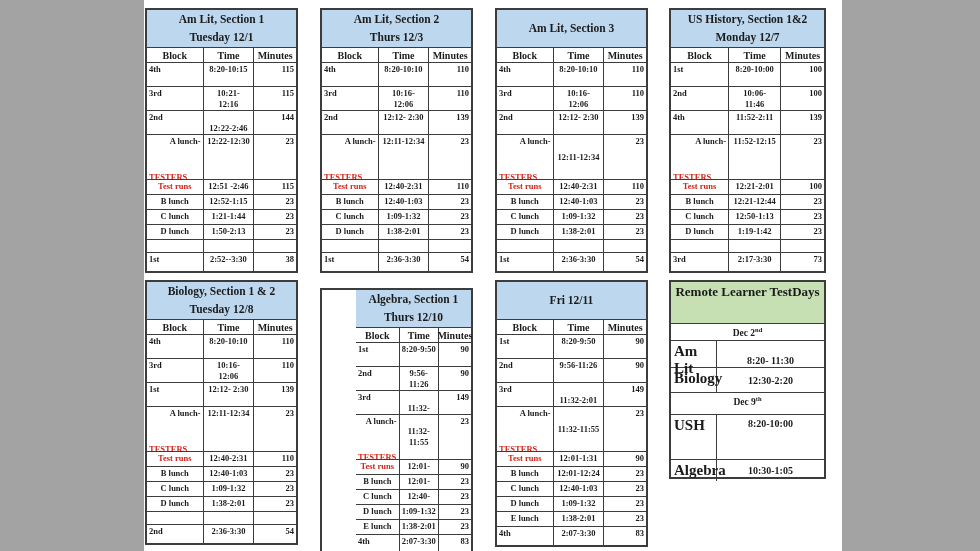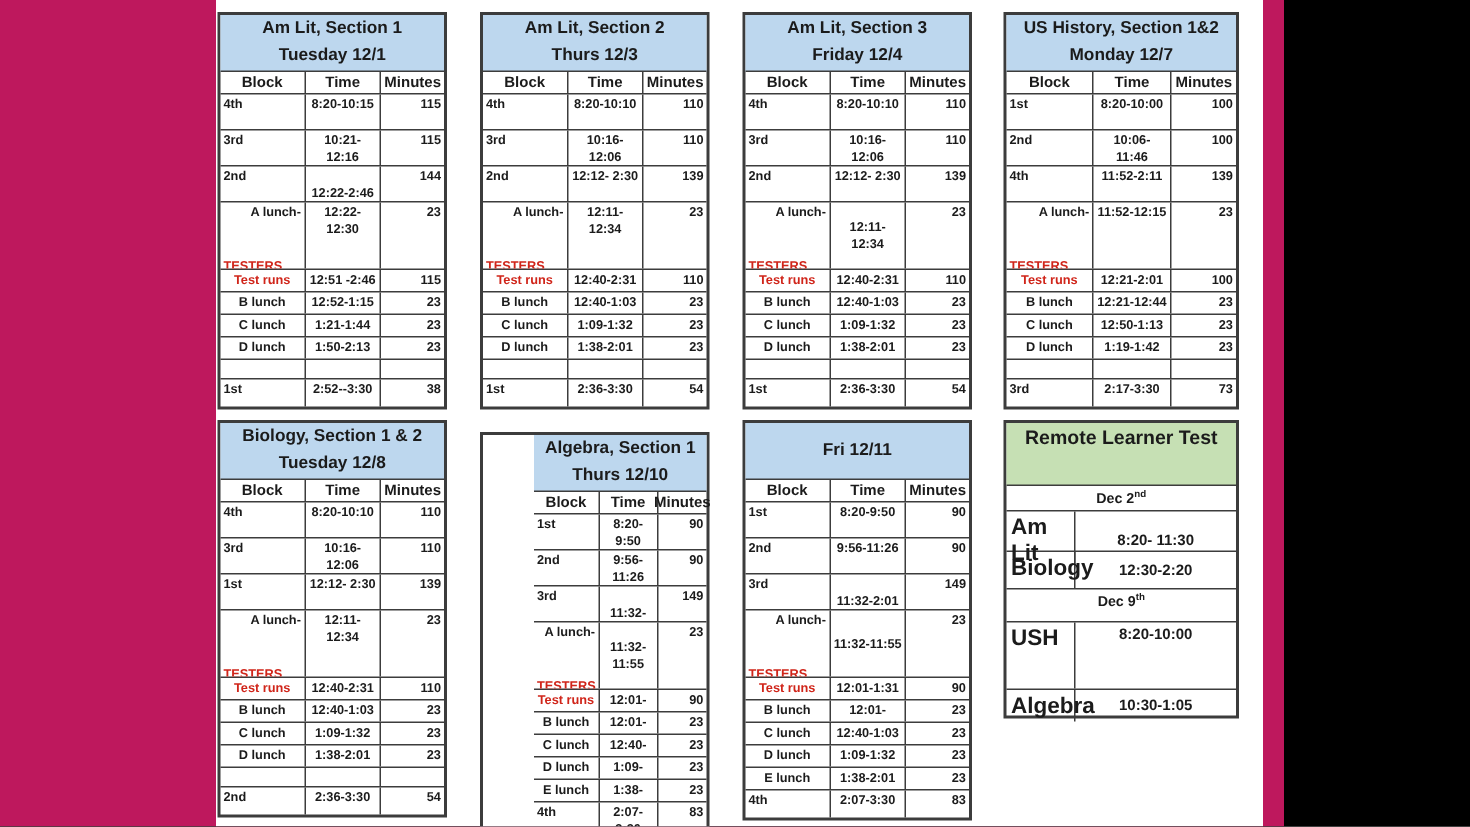--- a/index.html
+++ b/index.html
@@ -1,17 +1,17 @@
 <!DOCTYPE html>
 <html style="--red: #d0251a;"><head>
 <meta charset="utf-8">
 <style>
   html,body{margin:0;padding:0;background:#000;}
-  .stage{position:relative;width:856px;height:551px;background:#be185d;overflow:hidden;
-         font-family:Liberation Sans, sans-serif;color:#1b1b1b;}
+  .stage{position:relative;width:980px;height:551px;background:#a3a3a3;overflow:hidden;
+         font-family:Liberation Serif, serif;color:#1b1b1b;}
   .page{position:absolute;left:144px;top:0;width:698px;height:551px;background:#fff;}
 
   
   .sched{position:absolute;background:#fff;border:2px solid #3c3c3c;box-sizing:border-box;}
   .sched-header{display:flex;flex-direction:column;justify-content:center;height:37px;
     text-align:center;font-weight:bold;font-size:11.5px;line-height:1.5;
     border-bottom:1.6px solid #3c3c3c;}
   .colhead{display:grid;grid-template-columns:38% 34% 28%;height:14px;
     font-size:10px;font-weight:bold;border-bottom:1.6px solid #3c3c3c;}
   .colhead .hc{display:flex;align-items:center;justify-content:center;border-right:1.2px solid #3c3c3c;}
@@ -184,21 +184,20 @@
         </div>
         <div class="row k-last">
           <div class="c c-label-left">1st</div>
           <div class="c c-time">2:36-3:30</div>
           <div class="c c-min">54</div>
         </div>
       </div>
       <div class="sched" style="left: 495px; top: 8px; width: 153px;">
         <div class="sched-header" style="background: rgb(189, 215, 238);">
           <div>Am Lit, Section 3</div>
-          <div>Friday 12/4</div>
         </div>
         <div class="colhead">
           <div class="hc">Block</div>
           <div class="hc">Time</div>
           <div class="hc">Minutes</div>
         </div>
         <div class="row k-block">
           <div class="c c-label-left">4th</div>
           <div class="c c-time">8:20-10:10</div>
           <div class="c c-min">110</div>
@@ -513,20 +512,21 @@
         </div>
         <div class="row k-last">
           <div class="c c-label-left">4th</div>
           <div class="c c-time">2:07-3:30</div>
           <div class="c c-min">83</div>
         </div>
       </div>
       <div class="sched" style="left: 669px; top: 280px; width: 157px;">
         <div class="remote-header" style="background: rgb(198, 224, 180);">
           <div>Remote Learner Test</div>
+          <div>Days</div>
         </div>
         <div class="date-row"><span>Dec 2</span><sup>nd</sup></div>
         <div class="rrow" style="height: 27px;">
           <div class="rl">Am Lit</div>
           <div class="rt">8:20- 11:30</div>
         </div>
         <div class="rrow" style="height: 25px;">
           <div class="rl">Biology</div>
           <div class="rt">12:30-2:20</div>
         </div>

